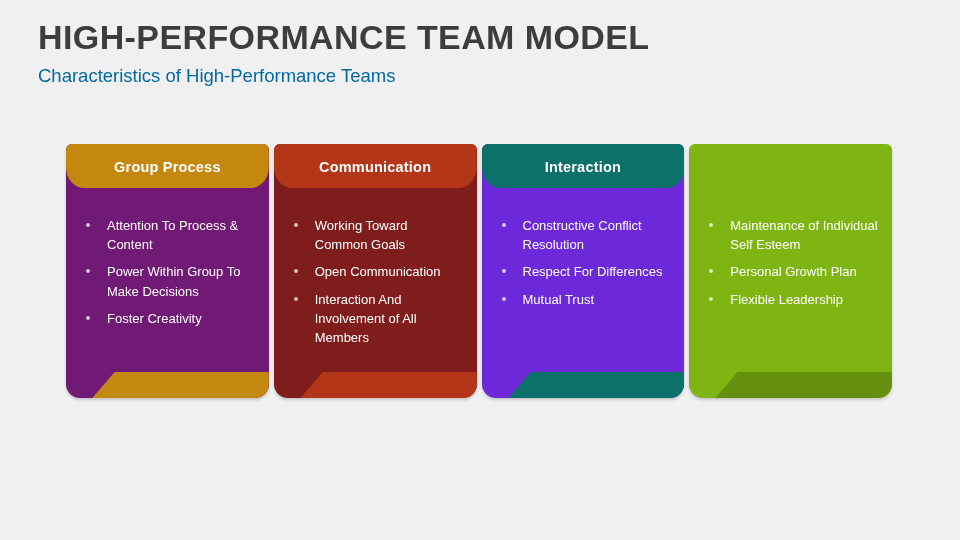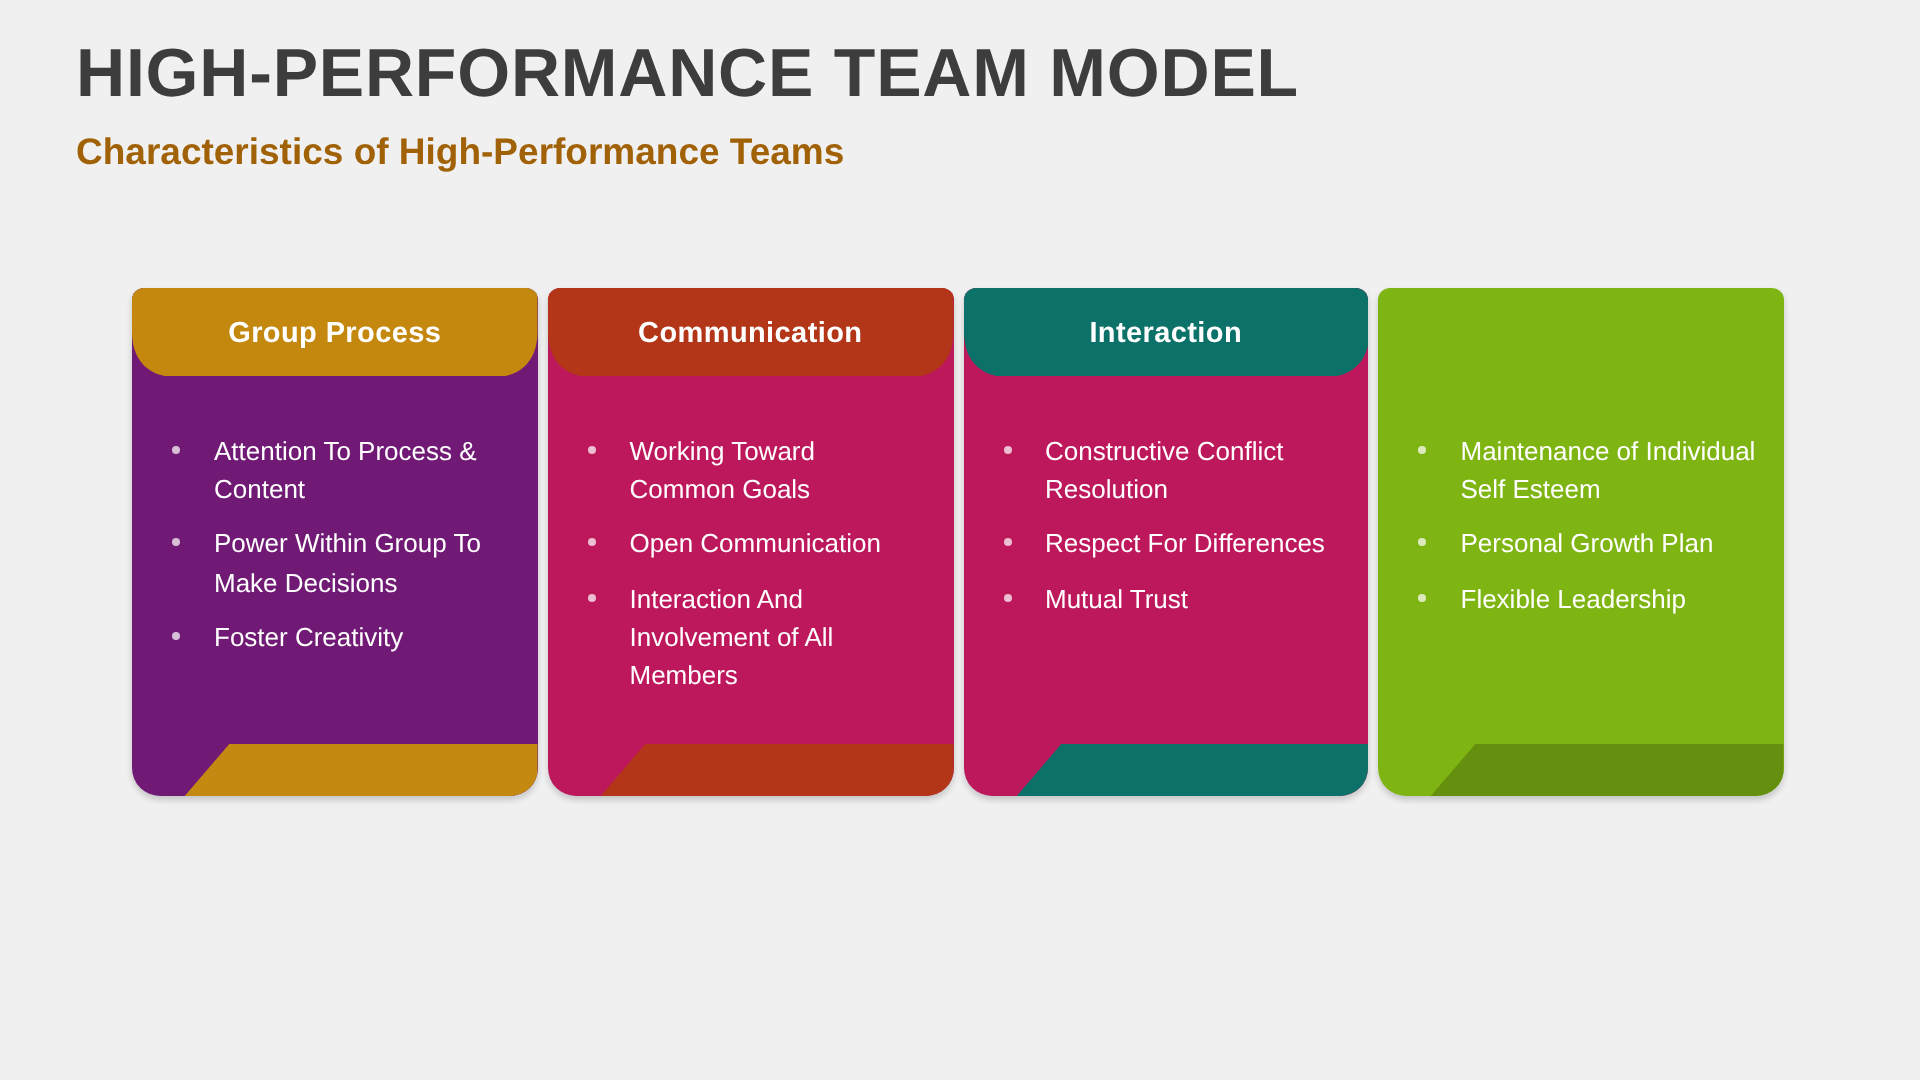--- a/index.html
+++ b/index.html
@@ -26,22 +26,22 @@
     font-size: 34px;
     font-weight: bold;
     color: #3d3d3d;
     letter-spacing: 0.4px;
     line-height: 1.15;
     margin: 0;
     white-space: nowrap;
   }
   #page-subtitle {
     font-size: 18.5px;
-    font-weight: bold;
-    color: #a16207;
+    font-weight: normal;
+    color: #0369a1;
     margin: 8px 0 0 0;
     line-height: 1.2;
   }
 
   
   #cards-row {
     position: absolute;
     left: 66px;
     top: 144px;
     width: 826px;
@@ -155,39 +155,39 @@
         <path d="M48,0 L200,0 L200,26 L26,26 Z" fill="#C48910"></path>
       </svg>
       <div class="card-body">
         <ul class="bullet-list">
           <li class="bullet-item"><span class="bullet-dot"></span><span>Attention To Process &amp; Content</span></li>
           <li class="bullet-item"><span class="bullet-dot"></span><span>Power Within Group To Make Decisions</span></li>
           <li class="bullet-item"><span class="bullet-dot"></span><span>Foster Creativity</span></li>
         </ul>
       </div>
     </div>
-    <div class="card" style="background: #be185d;">
+    <div class="card" style="background: #7f1d1d;">
       <div class="card-header">
         <svg class="ribbon-shape" viewBox="0 0 200 54" preserveAspectRatio="none">
           <path d="M0,0 L200,0 L200,22 C200,34 194,42 184,44 L16,44 C6,42 0,34 0,22 Z" fill="#B23617"></path>
         </svg>
         <div class="card-header-label">Communication</div>
       </div>
       <svg class="card-fold" viewBox="0 0 200 26" preserveAspectRatio="none">
         <path d="M48,0 L200,0 L200,26 L26,26 Z" fill="#B23617"></path>
       </svg>
       <div class="card-body">
         <ul class="bullet-list">
           <li class="bullet-item"><span class="bullet-dot"></span><span>Working Toward Common Goals</span></li>
           <li class="bullet-item"><span class="bullet-dot"></span><span>Open Communication</span></li>
           <li class="bullet-item"><span class="bullet-dot"></span><span>Interaction And Involvement of All Members</span></li>
         </ul>
       </div>
     </div>
-    <div class="card" style="background: #be185d;">
+    <div class="card" style="background: #6d28d9;">
       <div class="card-header">
         <svg class="ribbon-shape" viewBox="0 0 200 54" preserveAspectRatio="none">
           <path d="M0,0 L200,0 L200,22 C200,34 194,42 184,44 L16,44 C6,42 0,34 0,22 Z" fill="#0B7169"></path>
         </svg>
         <div class="card-header-label">Interaction</div>
       </div>
       <svg class="card-fold" viewBox="0 0 200 26" preserveAspectRatio="none">
         <path d="M48,0 L200,0 L200,26 L26,26 Z" fill="#0B7169"></path>
       </svg>
       <div class="card-body">

